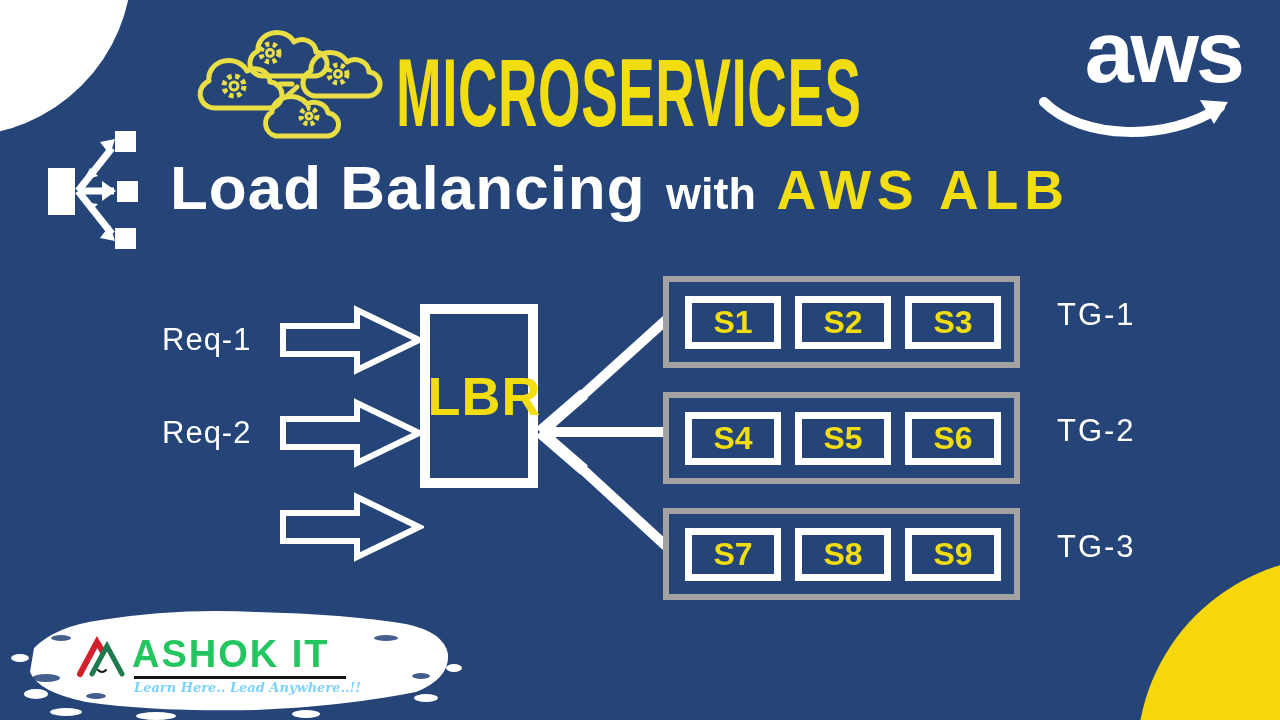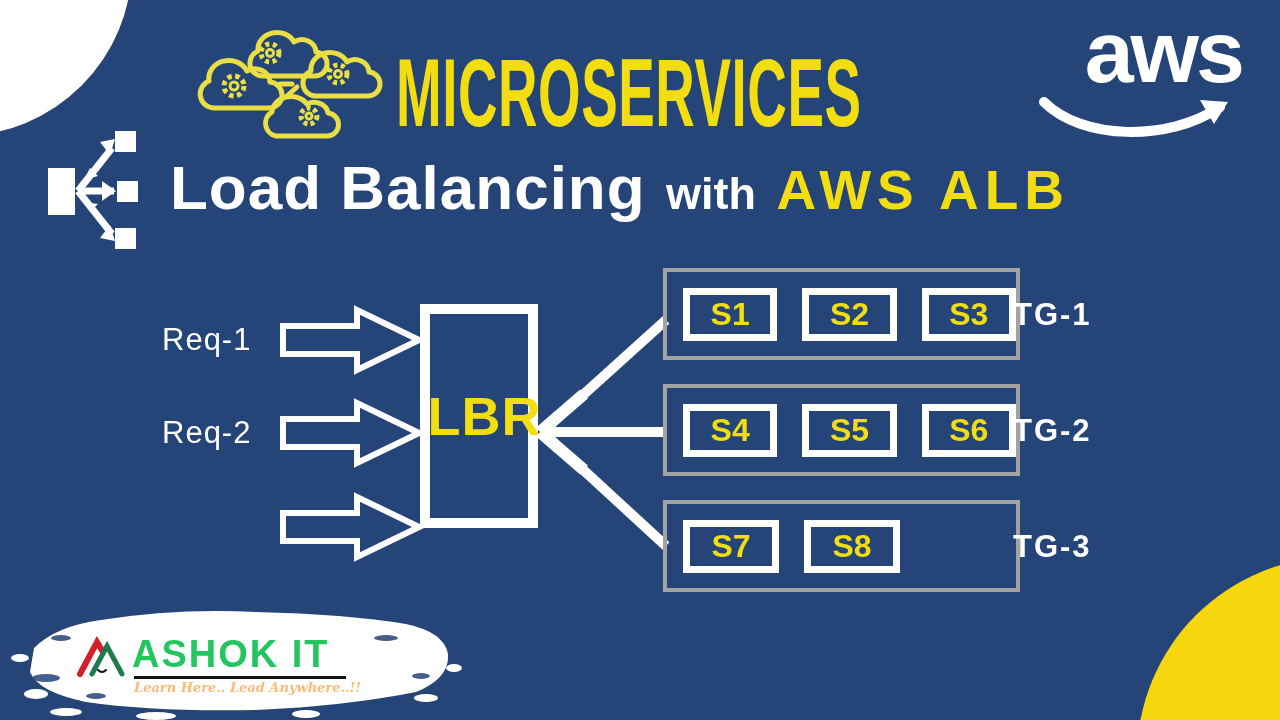--- a/index.html
+++ b/index.html
@@ -37,54 +37,54 @@
   #subtitle .with{font-size:45px;font-weight:600;color:#ffffff;margin-left:16px;}
   #subtitle .alb{font-size:55px;font-weight:700;color:#f2dd11;margin-left:16px;letter-spacing:6px;}
 
   
   .req-label{
     position:absolute;left:162px;width:115px;height:38px;
     color:#ffffff;font-size:31px;font-weight:400;letter-spacing:1px;
   }
   .req-arrow{position:absolute;left:278px;}
   #lbr-box{
-    position:absolute;left:420px;top:304px;width:118px;height:224px;
+    position:absolute;left:420px;top:304px;width:118px;height:184px;
     border:10px solid #ffffff;box-sizing:border-box;
     display:flex;align-items:center;justify-content:center;padding-left:11px;
   }
   #lbr-label{color:#f2dd11;font-size:54px;font-weight:800;letter-spacing:1px;}
   #fan-lines{position:absolute;left:534px;top:260px;}
 
   .tg-box{
     position:absolute;left:663px;width:357px;height:92px;
-    border:4px solid #a3a3a3;box-sizing:border-box;
-    display:flex;align-items:center;gap:25px;padding-left:16px;
+    border:6px solid #a3a3a3;box-sizing:border-box;
+    display:flex;align-items:center;gap:14px;padding-left:16px;margin-top:8px;
   }
   .server-box{
     width:96px;height:53px;border:7px solid #ffffff;box-sizing:border-box;
     display:flex;align-items:center;justify-content:center;
   }
   .server-label{color:#f2dd11;font-size:32px;font-weight:800;}
   .tg-label{
-    position:absolute;left:1013px;width:110px;height:40px;
-    color:#ffffff;font-size:31px;font-weight:700;letter-spacing:2px;
+    position:absolute;left:1057px;width:110px;height:40px;
+    color:#ffffff;font-size:31px;font-weight:400;letter-spacing:2px;
   }
 
   
   #brush{position:absolute;left:6px;top:598px;}
   #brand-mark{position:absolute;left:74px;top:632px;}
   #brand-name{
     position:absolute;left:132px;top:633px;
     color:#22c55e;font-size:38px;font-weight:800;letter-spacing:2px;
   }
   #brand-divider{position:absolute;left:134px;top:676px;width:212px;height:3px;background:#141414;}
   #brand-tagline{
     position:absolute;left:134px;top:680px;width:212px;text-align:center;
     font-family:"DejaVu Serif",serif;font-style:italic;font-weight:700;
-    font-size:13px;color:#fdba74;white-space:nowrap;
+    font-size:13px;color:#7dd3fc;white-space:nowrap;
   }
 </style>
 </head>
 <body>
 
 <div id="stage">
 
   <div id="white-corner" class="corner-circle"></div>
   <div id="yellow-corner" class="corner-circle"></div>
 
@@ -205,20 +205,23 @@
   </div>
   <div class="tg-label" style="top:413px">TG-2</div>
 
   <div class="tg-box" style="top:500px">
     <div class="server-box">
         <span class="server-label">S7</span>
       </div>
     <div class="server-box">
         <span class="server-label">S8</span>
       </div>
+    <div class="server-box">
+        <span class="server-label">S9</span>
+      </div>
   </div>
   <div class="tg-label" style="top:529px">TG-3</div>
 
   <svg id="brush" width="460" height="122" viewBox="0 0 460 122">
     <path d="M28,50 Q50,28 95,22 Q170,10 250,14 Q340,16 400,26 Q438,34 442,56 Q444,80 410,94 Q340,108 250,112 Q150,114 80,104 Q32,94 24,74 Z" fill="#ffffff"></path>
     <g fill="#ffffff">
       <ellipse cx="14" cy="60" rx="9" ry="4"></ellipse>
       <ellipse cx="30" cy="96" rx="12" ry="5"></ellipse>
       <ellipse cx="60" cy="114" rx="16" ry="4"></ellipse>
       <ellipse cx="150" cy="118" rx="20" ry="4"></ellipse>

